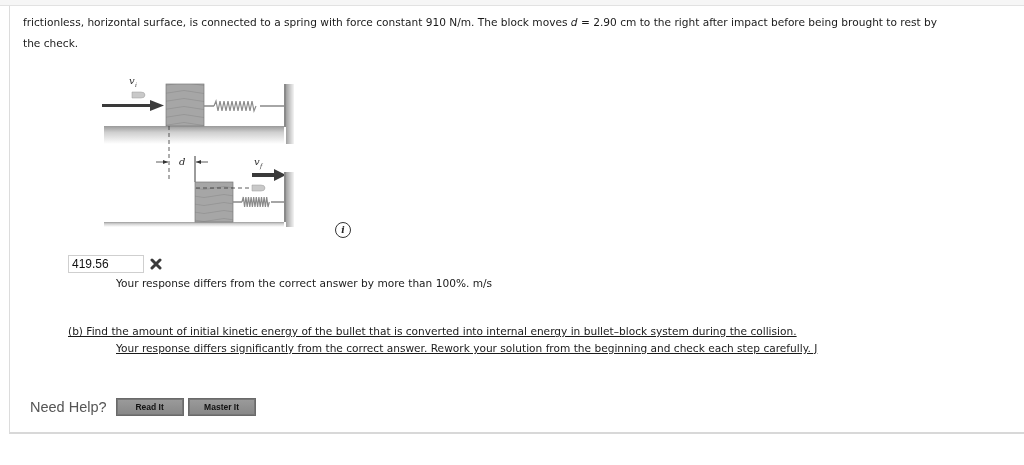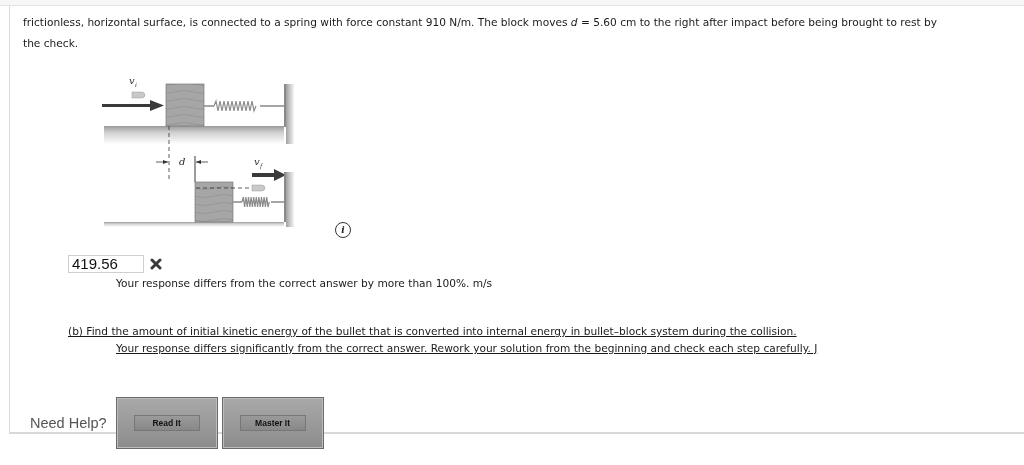--- a/index.html
+++ b/index.html
@@ -81,53 +81,53 @@
       display: flex;
       align-items: center;
       margin-top: 1px;
     }
     .answer-input {
       width: 68px;
       height: 16px;
       border: 1px solid #cfcfcf;
       padding: 0 3px;
       font-family: "Liberation Sans", sans-serif;
-      font-size: 15px;
+      font-size: 12px;
       line-height: 16px;
       color: #111;
       box-sizing: content-box;
       background: #fff;
     }
     .x-mark {
       margin-left: 6px;
       width: 12px;
       height: 12px;
       position: relative;
     }
     .feedback { height: 18px; line-height: 18px; margin-left: 48px; }
 
     .help-row {
       position: absolute;
       left: 20px;
-      top: 405px;
+      top: 389px;
       height: 24px;
       display: flex;
       align-items: center;
     }
     .help-label {
       font-family: "Liberation Sans", sans-serif;
       font-size: 14.5px;
       color: #555;
       margin-right: 9px;
     }
     .help-btn {
       height: 16px;
       border: 1px solid #6a6a6a;
       background: linear-gradient(#a9a9a9, #8c8c8c);
-      padding: 17px;
+      padding: 0;
       margin-right: 4px;
       box-shadow: inset 0 0 0 1px #bdbdbd;
       cursor: pointer;
     }
     .help-btn span {
       display: block;
       height: 14px;
       line-height: 14px;
       border: 1px solid #777;
       background: linear-gradient(#9a9a9a, #888);
@@ -141,21 +141,21 @@
     .btn-master span { width: 64px; }
   </style>
 </head>
 <body>
 
 <div class="top-rule"></div>
 
 <div class="panel">
 
   <div class="question-text">
-    <div><span>frictionless, horizontal surface, is connected to a spring with force constant 910 N/m. The block moves </span><i>d</i><span> = 5.60 cm to the right after impact before being brought to rest by</span></div>
+    <div><span>frictionless, horizontal surface, is connected to a spring with force constant 910 N/m. The block moves </span><i>d</i><span> = 2.90 cm to the right after impact before being brought to rest by</span></div>
     <div>the check.</div>
   </div>
 
   <div class="figure">
     <svg width="210" height="155" viewBox="0 0 210 155">
       <defs>
         <linearGradient id="floorGrad" x1="0" y1="0" x2="0" y2="1">
           <stop offset="0" stop-color="#9a9a9a"></stop>
           <stop offset="0.35" stop-color="#cfcfcf"></stop>
           <stop offset="1" stop-color="#ffffff"></stop>

